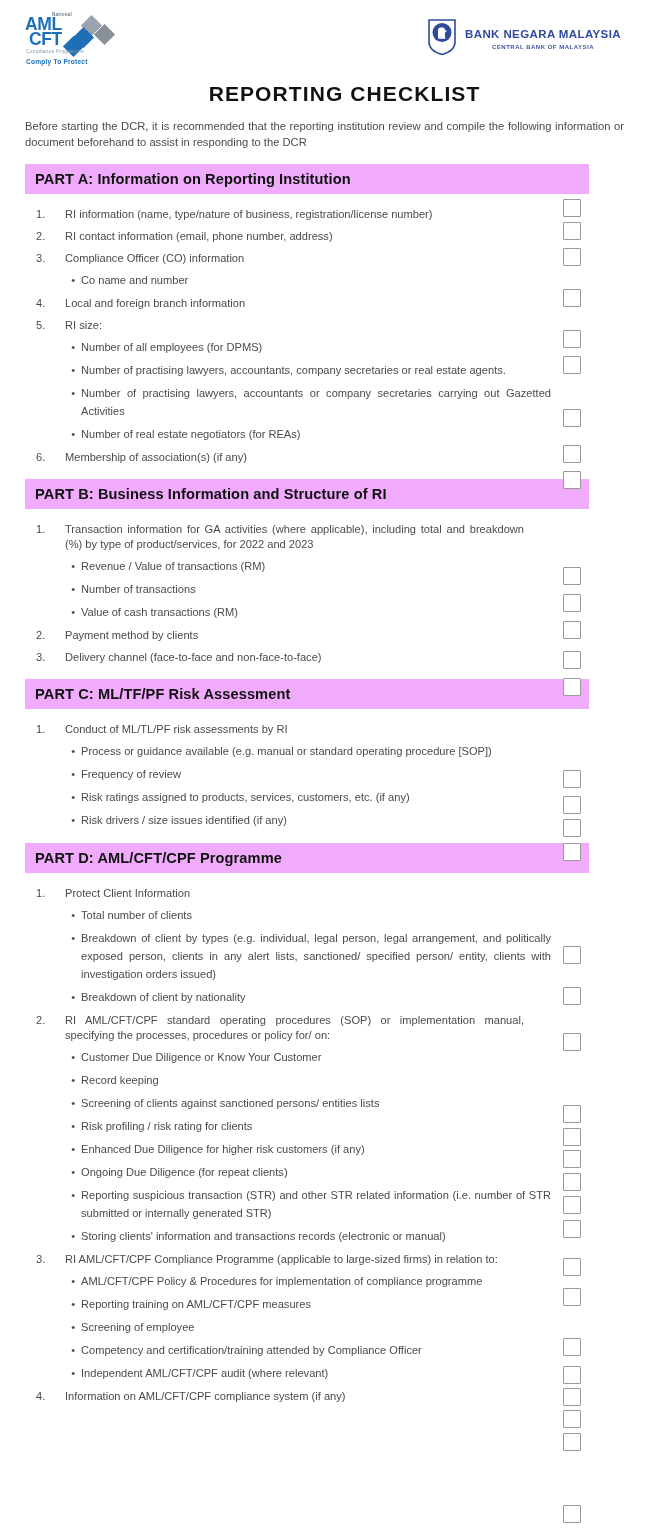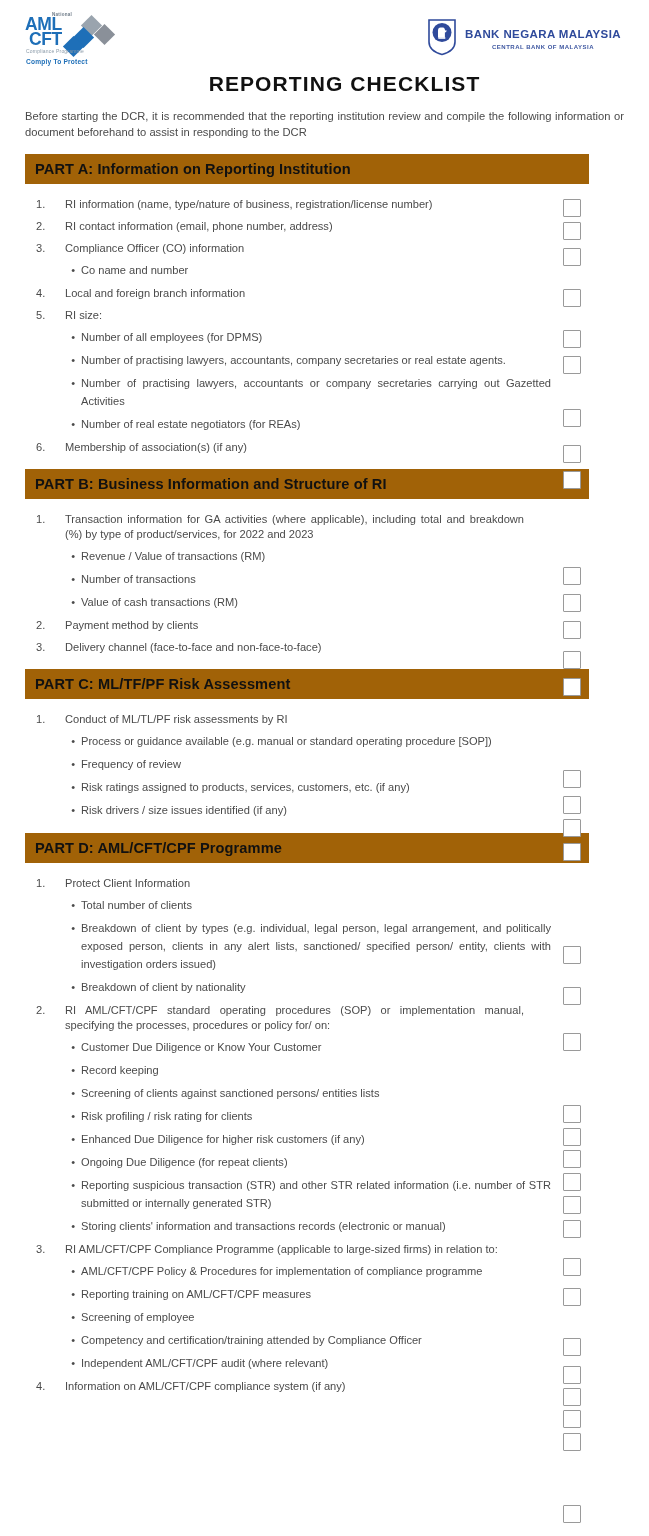--- a/index.html
+++ b/index.html
@@ -122,37 +122,37 @@
     margin-top: 3px;
     text-align: center;
   }
 
   .doc-title {
     text-align: center;
     font-size: 21px;
     font-weight: bold;
     color: #111111;
     letter-spacing: 1.1px;
-    margin-top: 0;
+    margin-top: 10px;
     padding-left: 40px;
   }
 
   .intro {
     margin: 12px 25px 0 25px;
     font-size: 11.2px;
     line-height: 16px;
     color: #4a4a4a;
     text-align: justify;
   }
 
   
   .section { margin-top: 14px; }
 
   .section-band {
-    background: #a16207;
+    background: #f0abfc;
     margin-left: 25px;
     margin-right: 60px;
     padding: 7px 0 7px 10px;
     height: 30px;
     display: flex;
     align-items: flex-start;
   }
   .section-band h2 {
     font-size: 14.6px;
     font-weight: bold;

